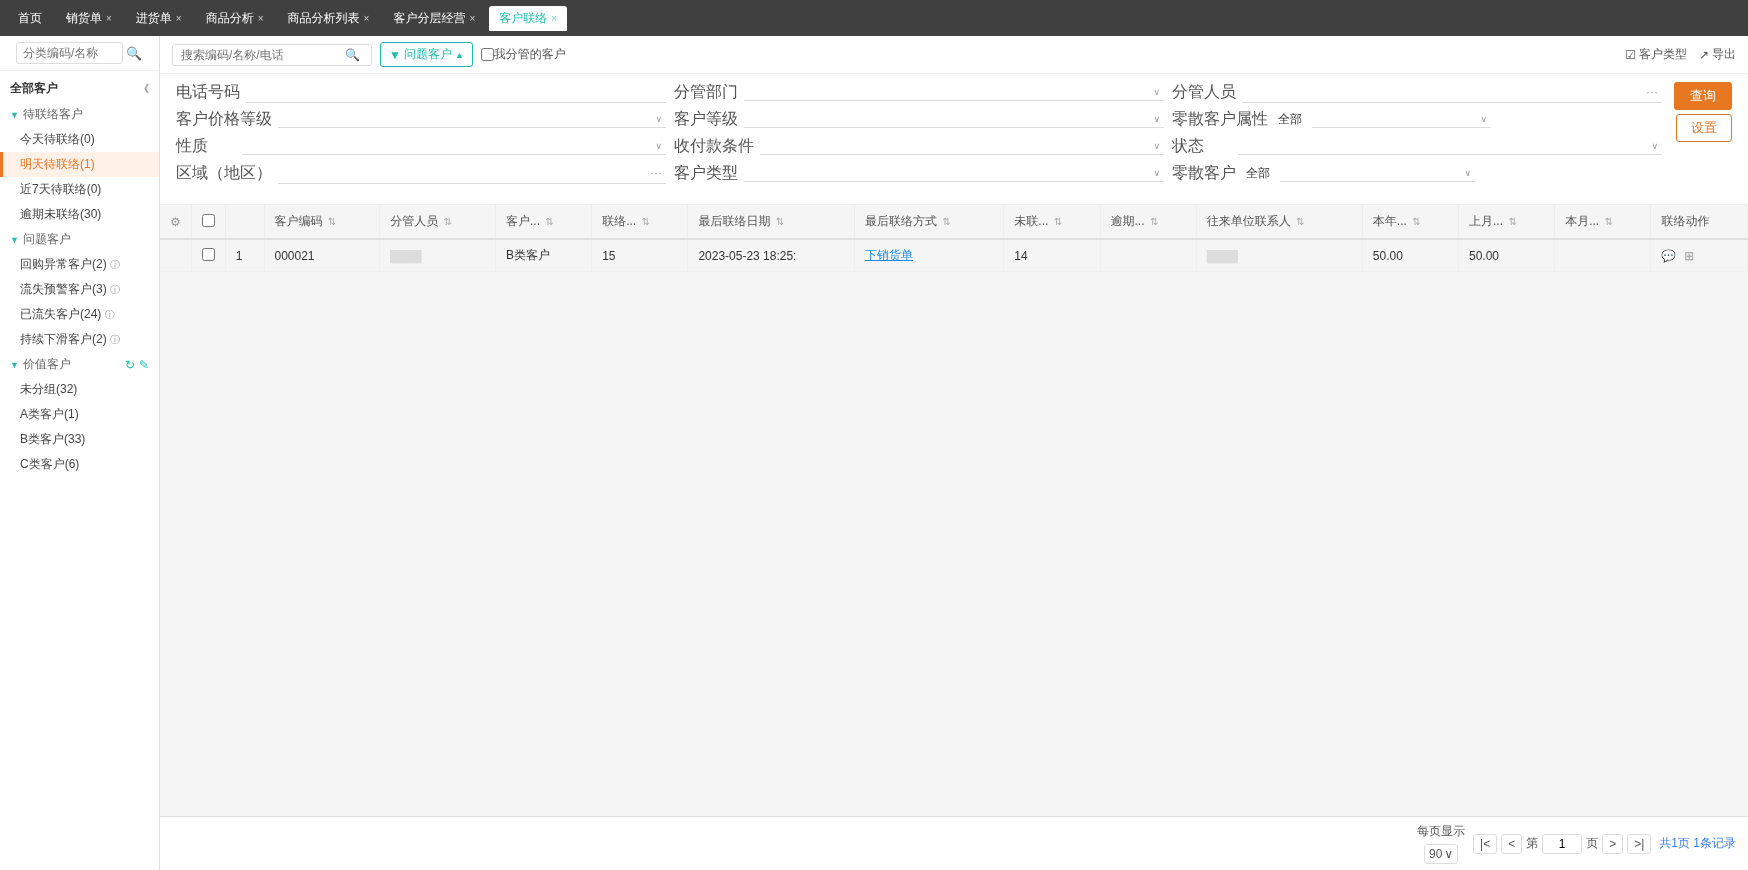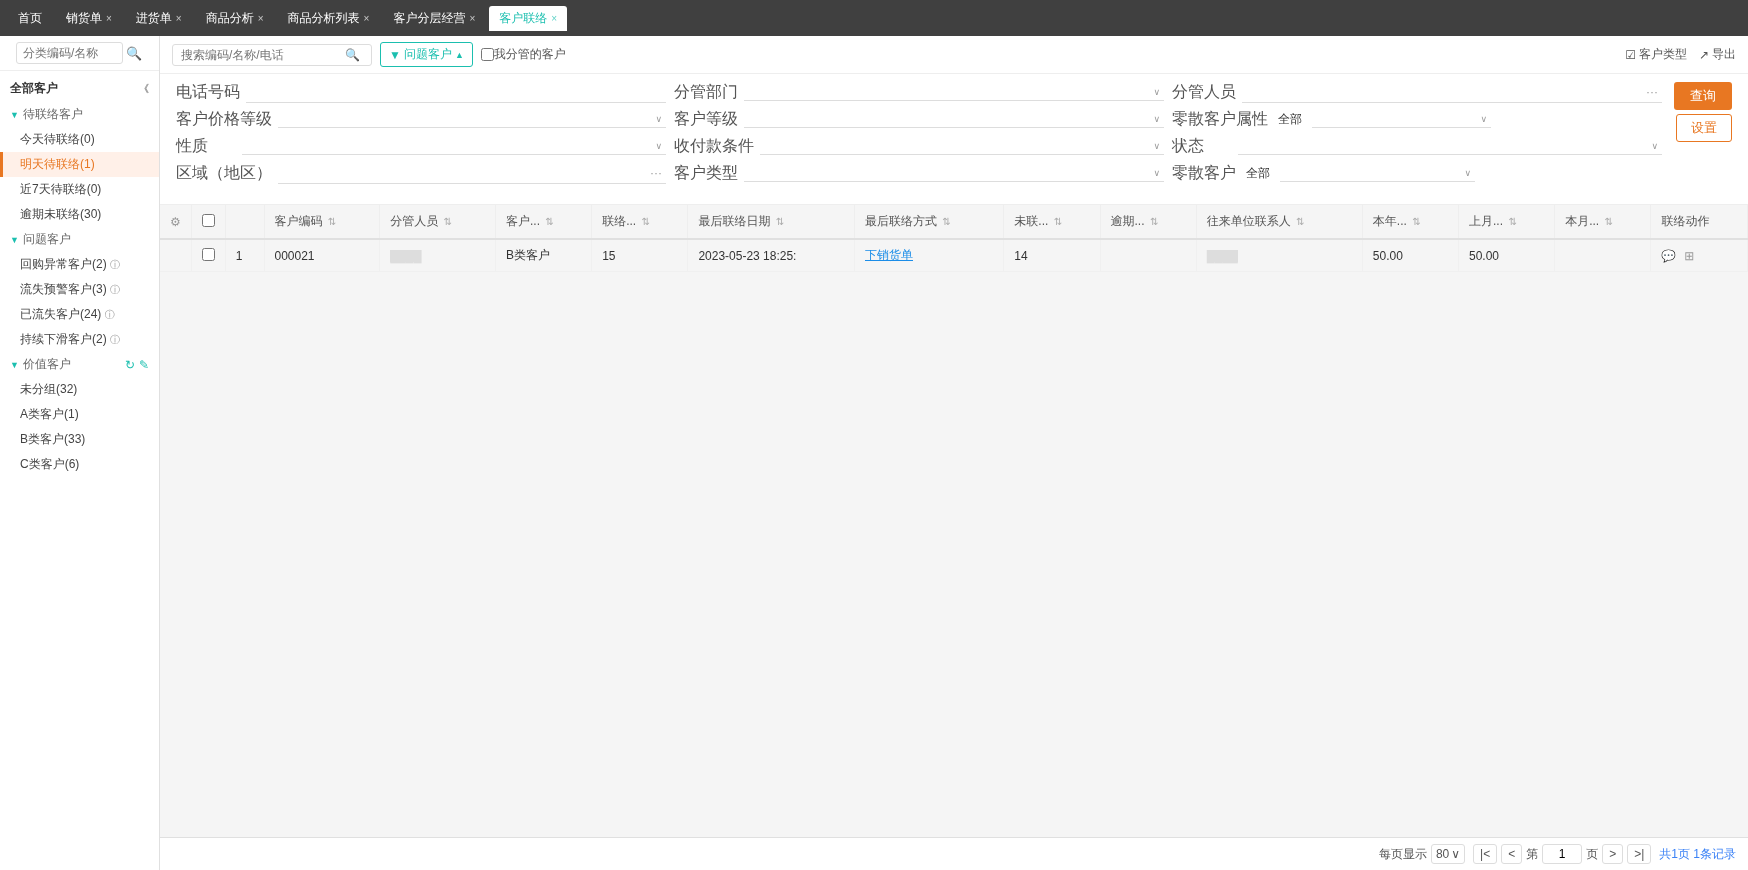--- a/index.html
+++ b/index.html
@@ -274,20 +274,21 @@
       align-items: center;
       justify-content: flex-end;
       gap: 8px;
       font-size: 12px;
       color: #555;
     }
     .footer-page-size {
       display: flex;
       align-items: center;
       gap: 4px;
+      flex-direction: column;
     }
     .page-size-select {
       border: 1px solid #ddd;
       border-radius: 3px;
       padding: 2px 4px;
       font-size: 12px;
       cursor: pointer;
       display: flex;
       align-items: center;
       gap: 2px;
@@ -659,21 +660,21 @@
             </td>
           </tr>
         </tbody>
       </table>
     </div>
 
     <div class="footer">
       <div class="footer-page-size">
         <span>每页显示</span>
         <div class="page-size-select">
-          <span>80</span>
+          <span>90</span>
           <span>∨</span>
         </div>
       </div>
       <div class="footer-pagination">
         <button class="page-btn">|&lt;</button>
         <button class="page-btn">&lt;</button>
         <span>第</span>
         <input class="page-input" type="text" value="1" style="">
         <span>页</span>
         <button class="page-btn">&gt;</button>

